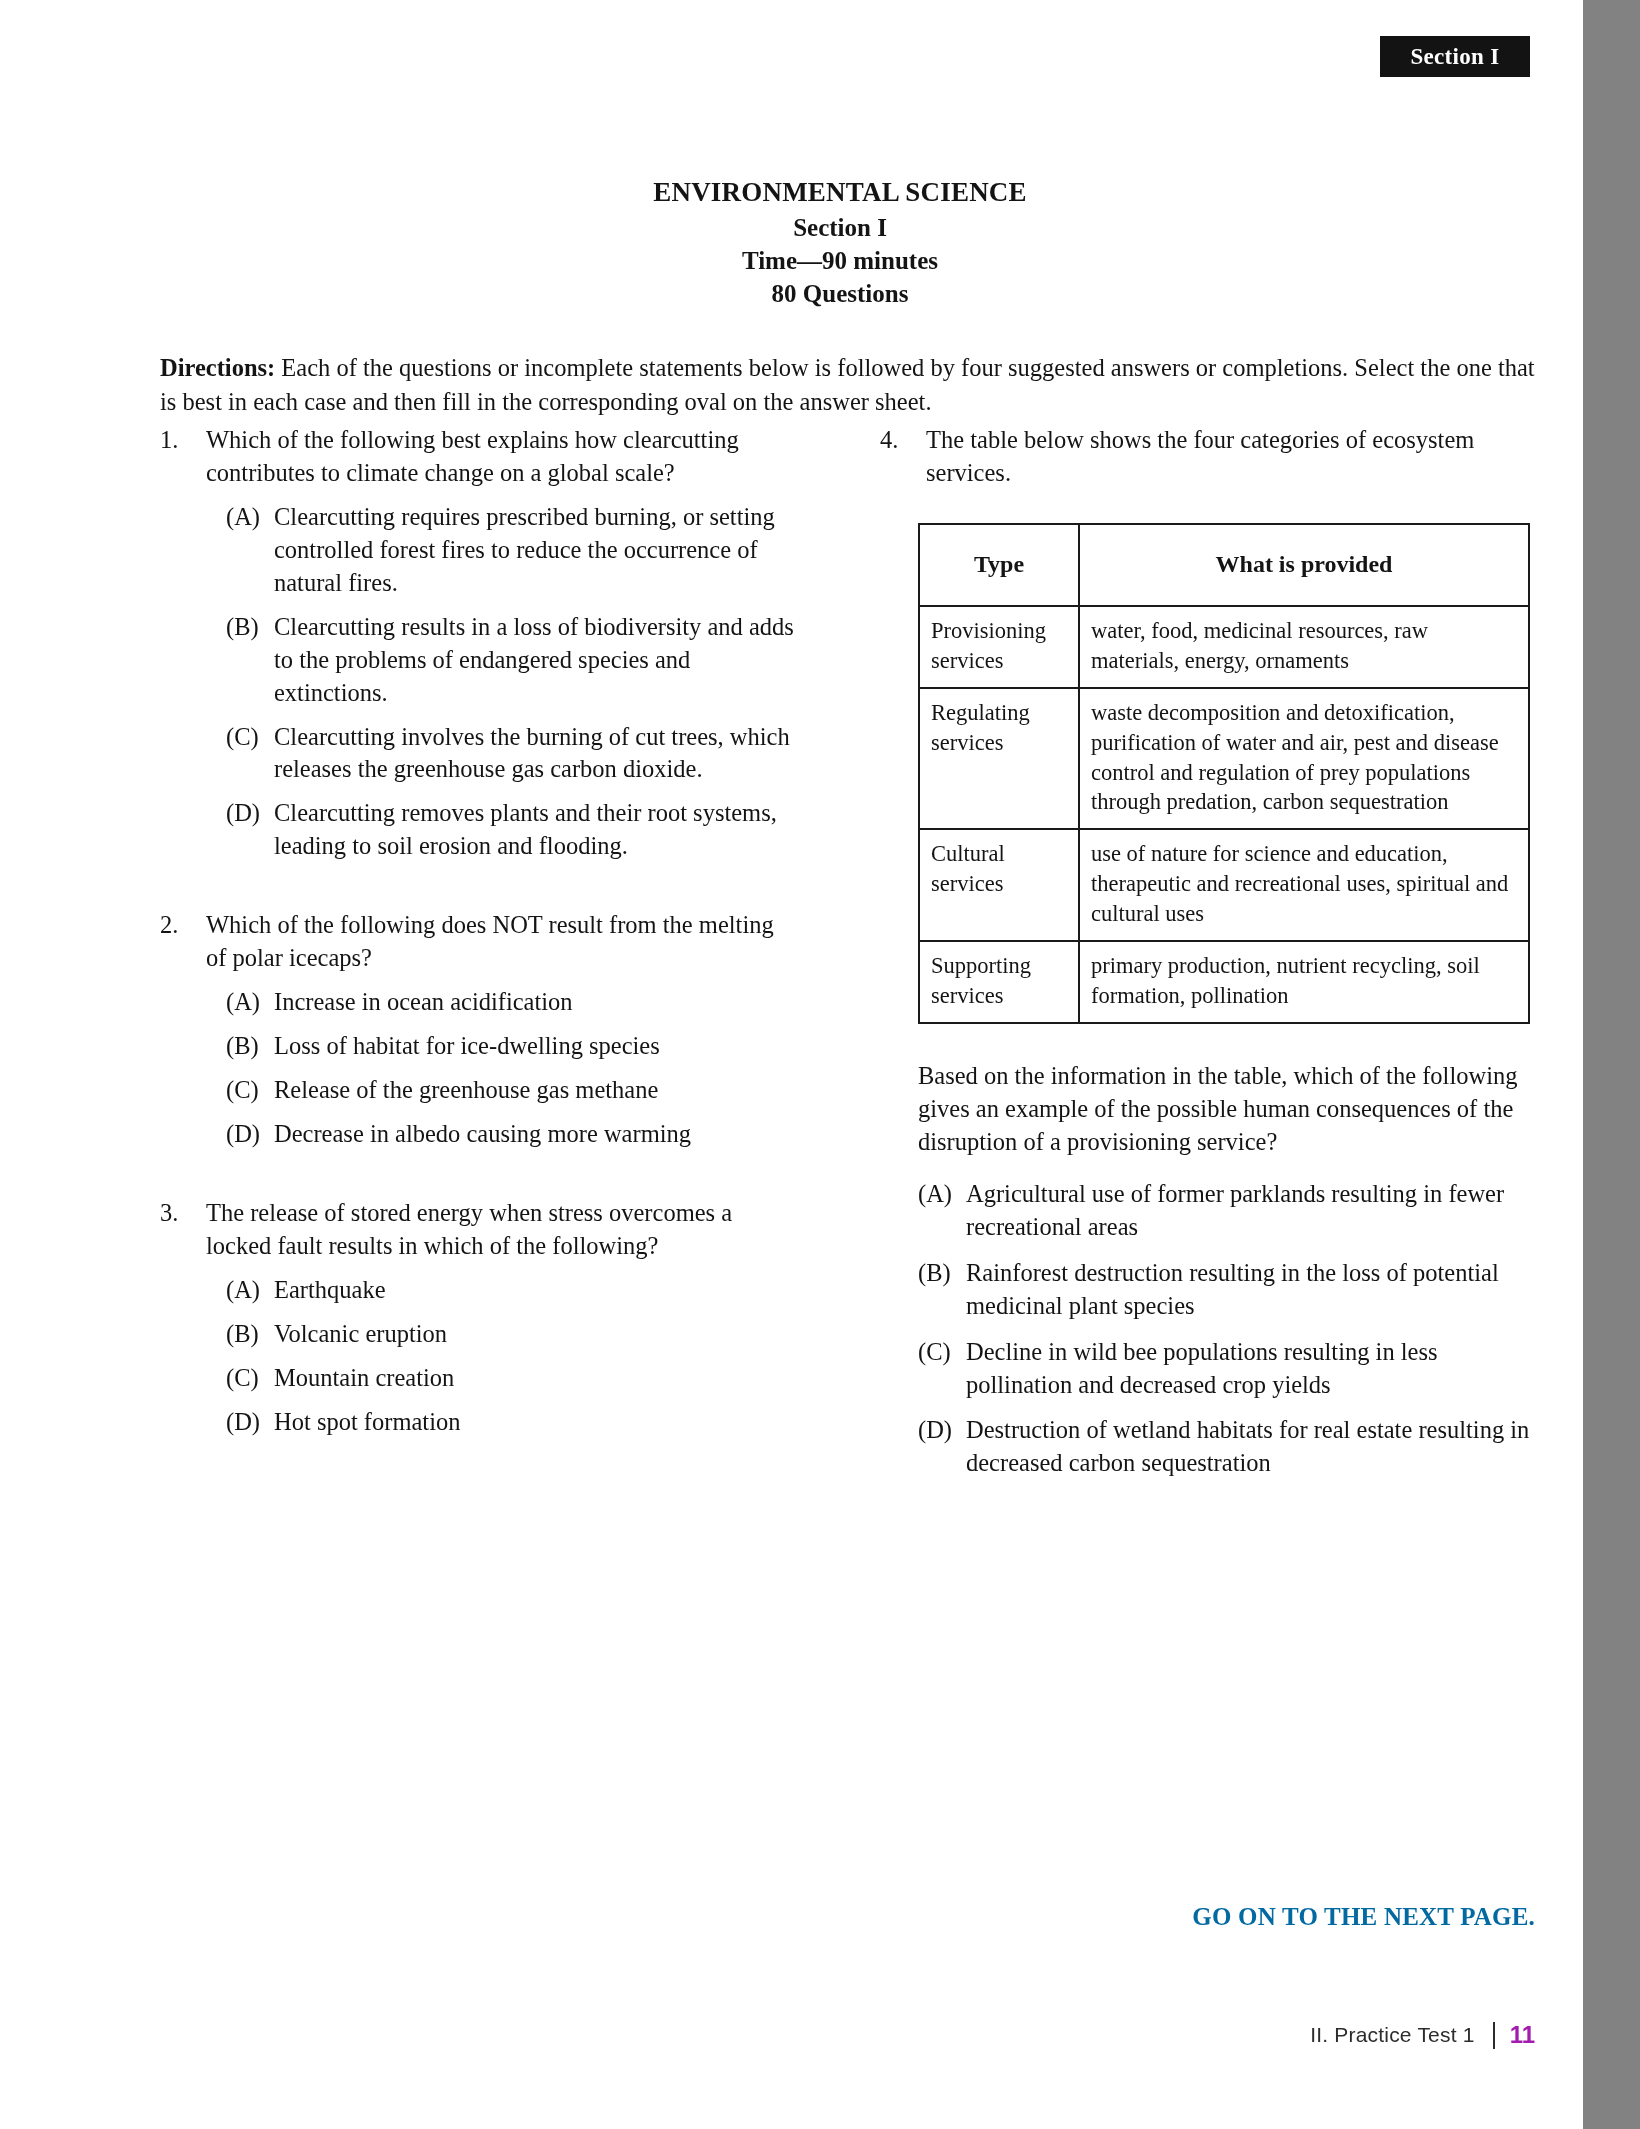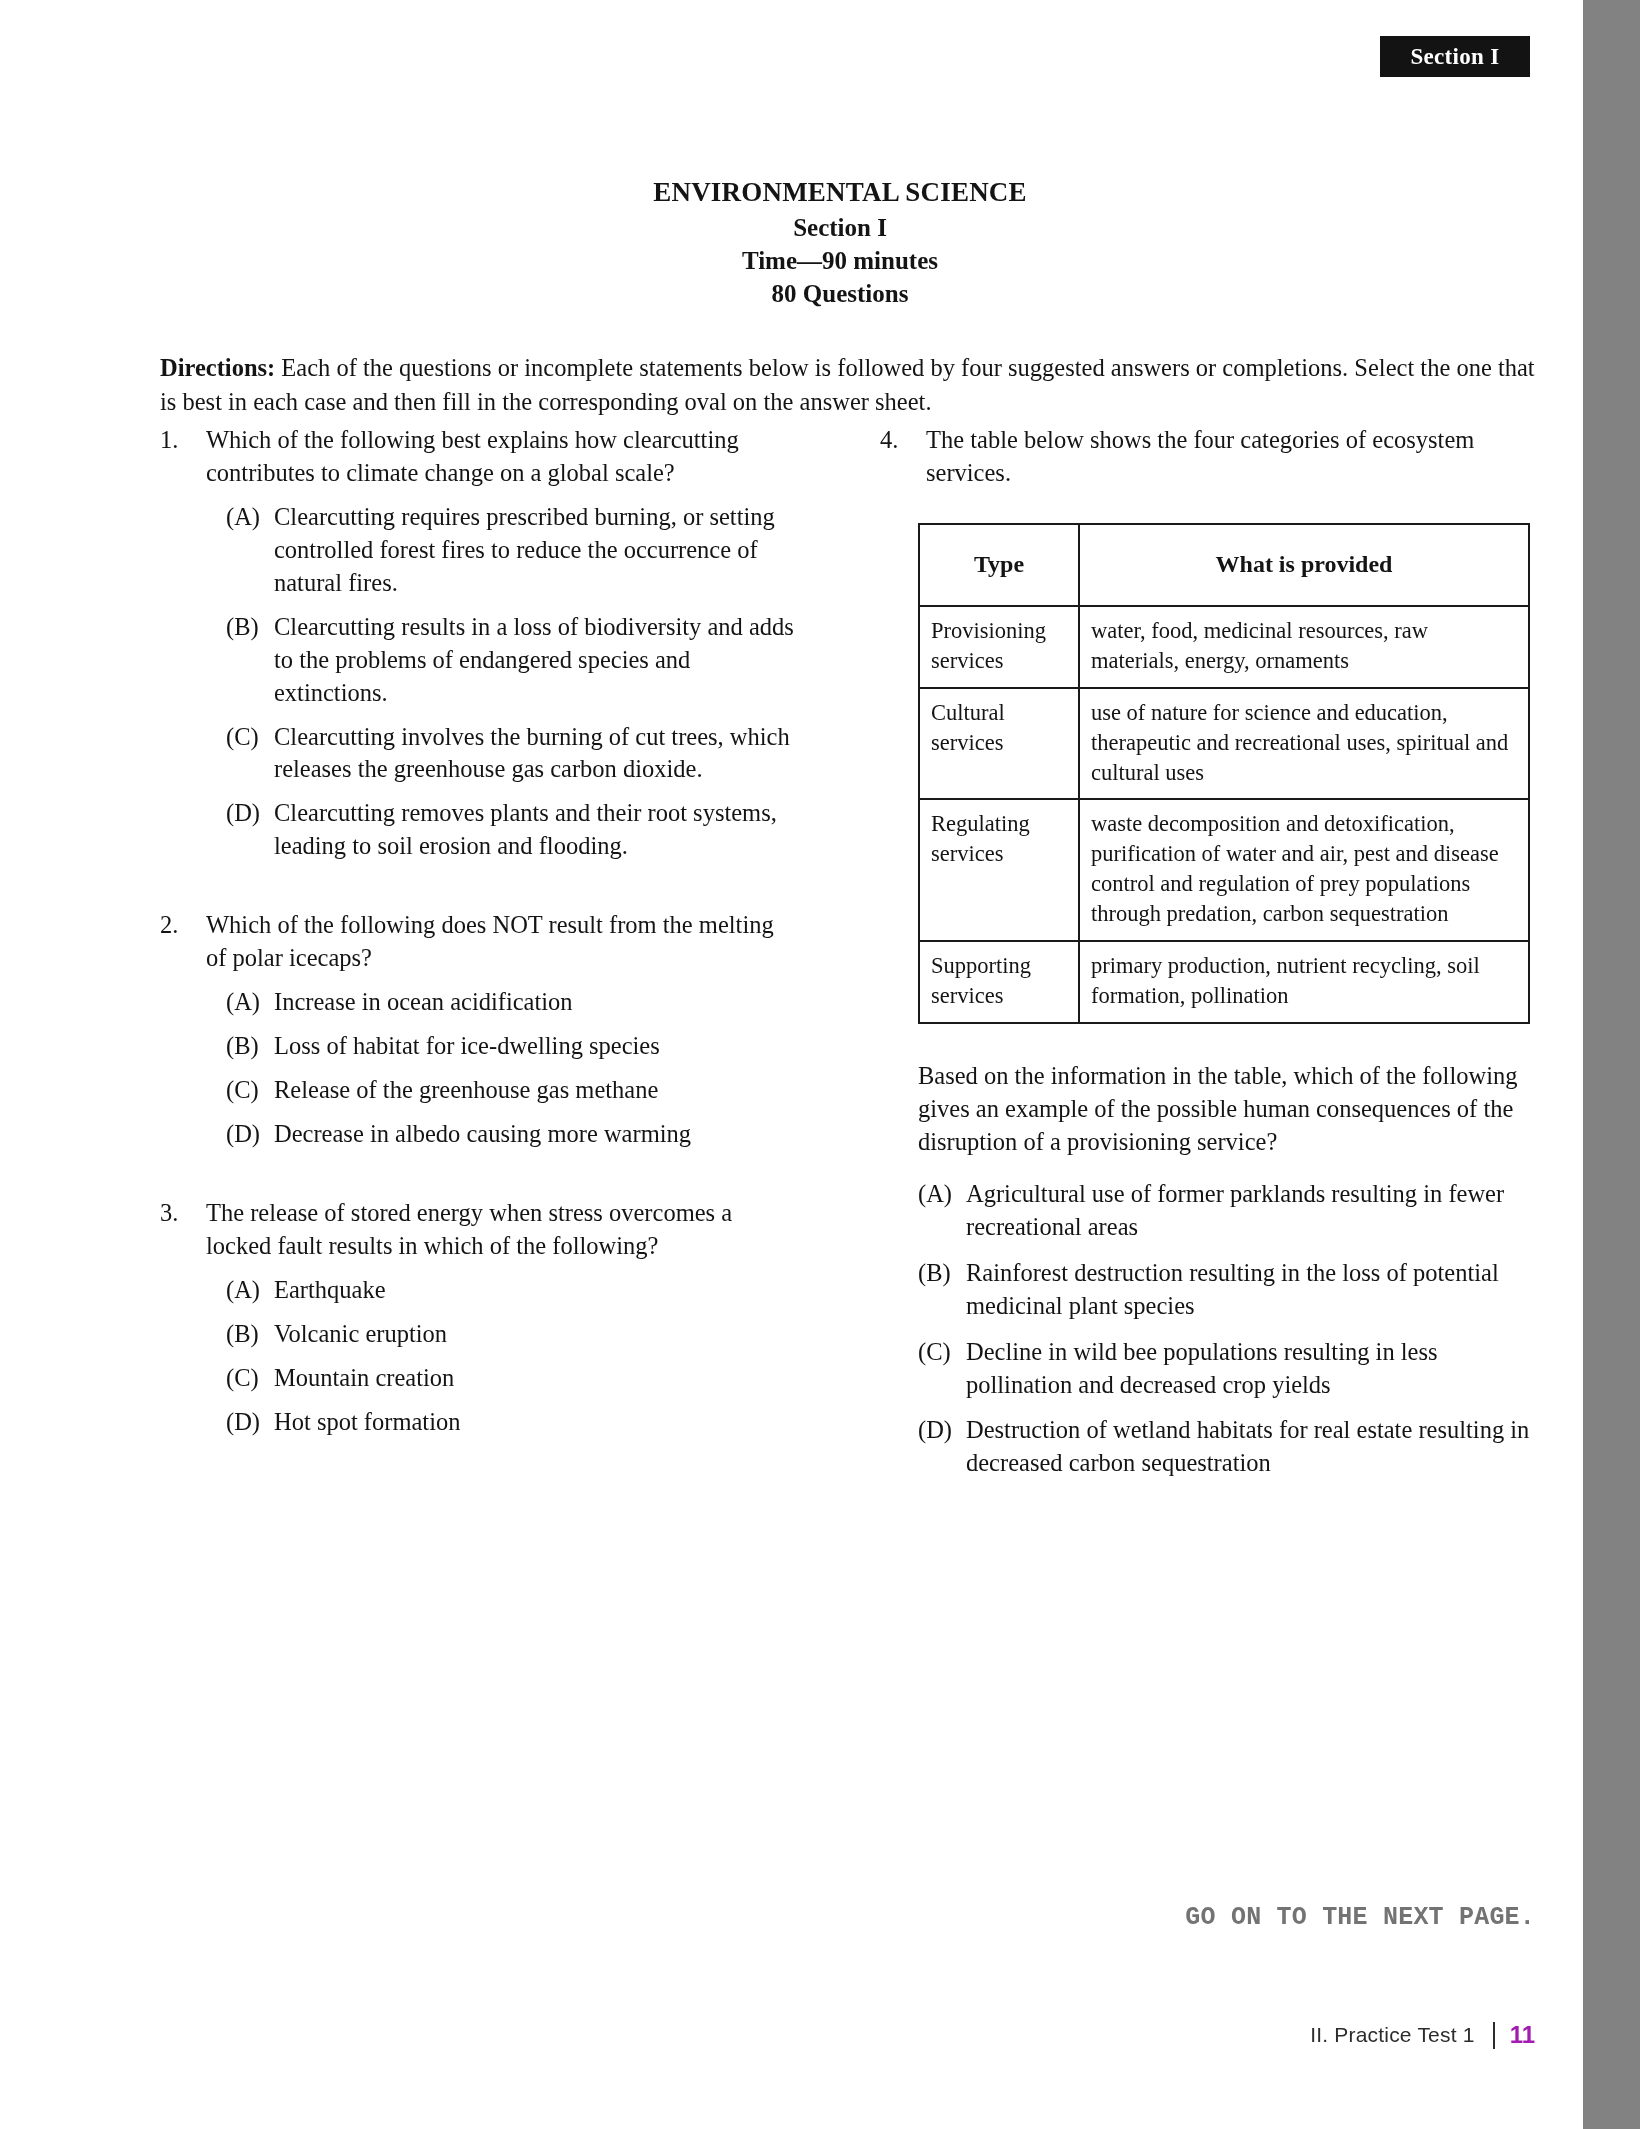--- a/index.html
+++ b/index.html
@@ -163,25 +163,25 @@
     margin-bottom: 13px;
   }
 
   
   #goon {
     position: absolute;
     top: 1903px;
     left: 160px;
     width: 1375px;
     text-align: right;
-    font-family: Liberation Mono, monospace;
+    font-family: Liberation Serif, serif;
     font-weight: bold;
     font-size: 25px;
     letter-spacing: 0.2px;
-    color: #737373;
+    color: #0369a1;
   }
   #page-footer {
     position: absolute;
     top: 2021px;
     left: 160px;
     width: 1375px;
     display: flex;
     justify-content: flex-end;
     align-items: center;
     font-family: "Liberation Sans", "DejaVu Sans", sans-serif;
@@ -326,26 +326,26 @@
               <th>Type</th>
               <th>What is provided</th>
             </tr>
           </thead>
           <tbody>
             <tr>
               <td>Provisioning services</td>
               <td>water, food, medicinal resources, raw materials, energy, ornaments</td>
             </tr>
             <tr>
+              <td>Regulating services</td>
+              <td>waste decomposition and detoxification, purification of water and air, pest and disease control and regulation of prey populations through predation, carbon sequestration</td>
+            </tr>
+            <tr>
               <td>Cultural services</td>
               <td>use of nature for science and education, therapeutic and recreational uses, spiritual and cultural uses</td>
-            </tr>
-            <tr>
-              <td>Regulating services</td>
-              <td>waste decomposition and detoxification, purification of water and air, pest and disease control and regulation of prey populations through predation, carbon sequestration</td>
             </tr>
             <tr>
               <td>Supporting services</td>
               <td>primary production, nutrient recycling, soil formation, pollination</td>
             </tr>
           </tbody>
         </table>
       </div>
 
       <div id="q4-followup">Based on the information in the table, which of the following gives an example of the possible human consequences of the disruption of a provisioning service?</div>

